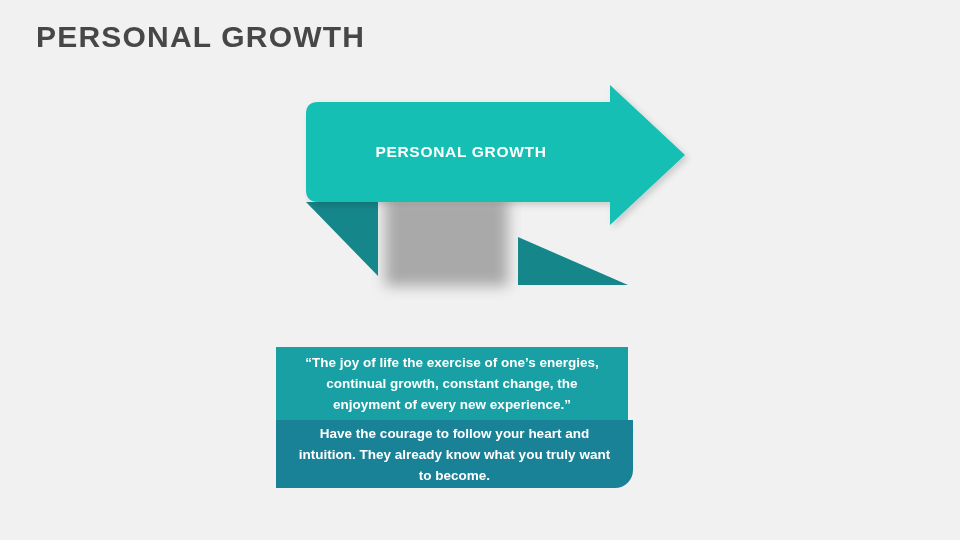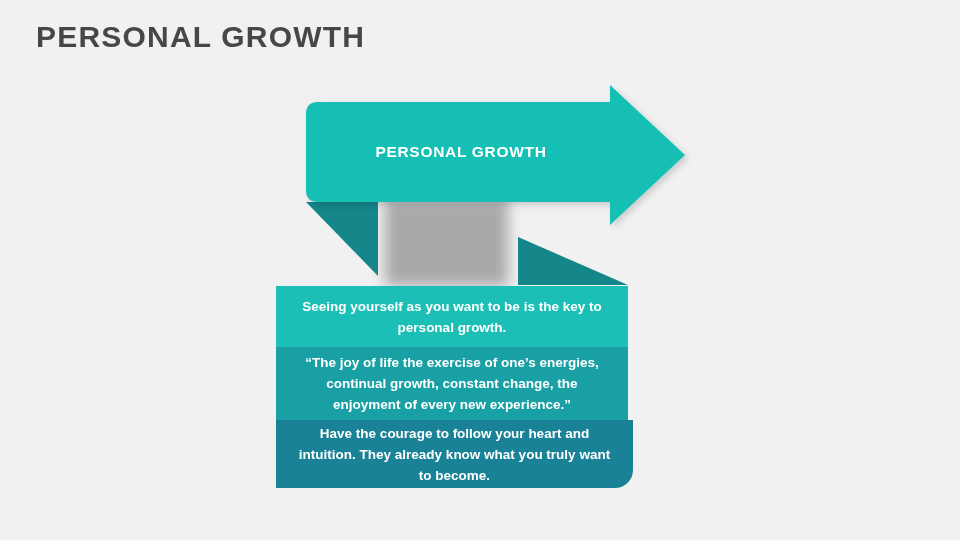--- a/index.html
+++ b/index.html
@@ -137,23 +137,20 @@
       <polygon points="10,126 82,126 82,200 10,126" fill="#15868a"></polygon>
 
       <polygon points="222,161 332,161 332,209 222,209" fill="#15868a" transform="translate(0,0)" style="display:none"></polygon>
       <polygon points="222,161 332,209 222,209" fill="#15868a"></polygon>
 
       <path d="M 10,38 Q 10,26 22,26 L 314,26 L 314,9 L 389,79 L 314,149 L 314,126 L 22,126 Q 10,126 10,114 Z" fill="#16bfb4" filter="url(#soft-drop)"></path>
     </svg>
 
     <div id="banner-caption">PERSONAL GROWTH</div>
 
-    <div class="panel" id="panel-1">
-      <span class="panel-text">Seeing yourself as you want to be is the key to personal growth.</span>
-    </div>
 
     <div class="panel" id="panel-2">
       <span class="panel-text">“The joy of life the exercise of one’s energies, continual growth, constant change, the enjoyment of every new experience.”</span>
     </div>
 
     <div class="panel" id="panel-3">
       <span class="panel-text">Have the courage to follow your heart and intuition. They already know what you truly want to become.</span>
     </div>
 
   </div>

